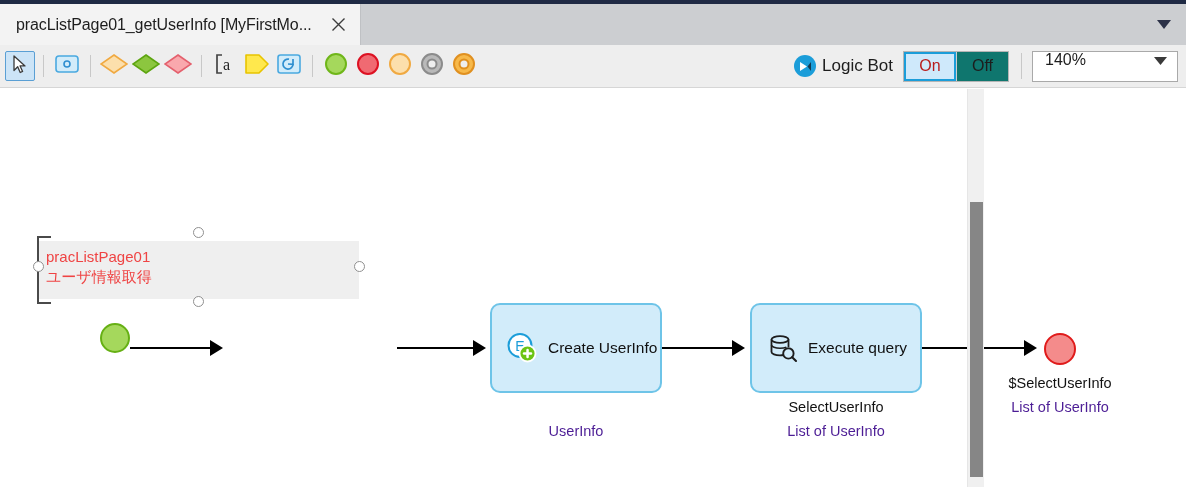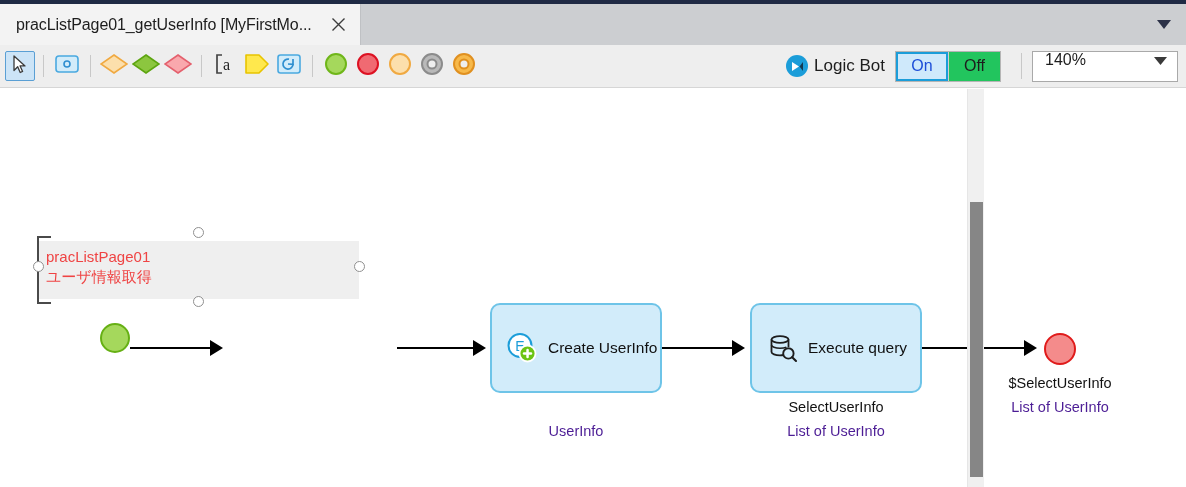--- a/index.html
+++ b/index.html
@@ -54,36 +54,36 @@
     display: flex; align-items: center; justify-content: center;
     border: 1px solid transparent; border-radius: 2px;
   }
   .tb-btn.selected { background: #cce4f7; border-color: #5a9fd4; }
   .tb-sep {
     width: 1px; height: 22px; background: #c8c8c8; margin: 0 7px;
   }
   .tb-spacer { flex: 1 1 auto; }
 
   
-  .logicbot-wrap { display: flex; align-items: center; margin-right: 8px; }
+  .logicbot-wrap { display: flex; align-items: center; }
   .logicbot-icon {
     width: 22px; height: 22px; border-radius: 50%;
     background: #1b9dd9;
     display: flex; align-items: center; justify-content: center;
     margin-right: 6px;
   }
   .logicbot-label { font-size: 17px; color: #1d1d1d; margin-right: 10px; }
   .toggle-group { display: flex; border: 1px solid #b5b5b5; background: #fff; }
   .toggle-btn {
     min-width: 52px; height: 29px;
     display: flex; align-items: center; justify-content: center;
-    font-size: 16px; color: #1d1d1d; background: #22c55e;
+    font-size: 16px; color: #1d1d1d; background: #0f766e;
   }
   .toggle-btn.active {
-    background: #cfe9fb; color: #1d4ed8;
+    background: #cfe9fb; color: #b91c1c;
     border: 2px solid #1b9dd9;
   }
   .toggle-btn + .toggle-btn { border-left: 1px solid #cfcfcf; }
 
   .zoom-sep { width: 1px; height: 26px; background: #c8c8c8; margin: 0 10px 0 12px; }
   .zoom-select {
     width: 146px; height: 31px; background: #fff;
     border: 1px solid #a9a9a9;
     display: flex; align-items: center; justify-content: space-between;
     padding: 0 10px 12px 12px; margin-right: 4px;

